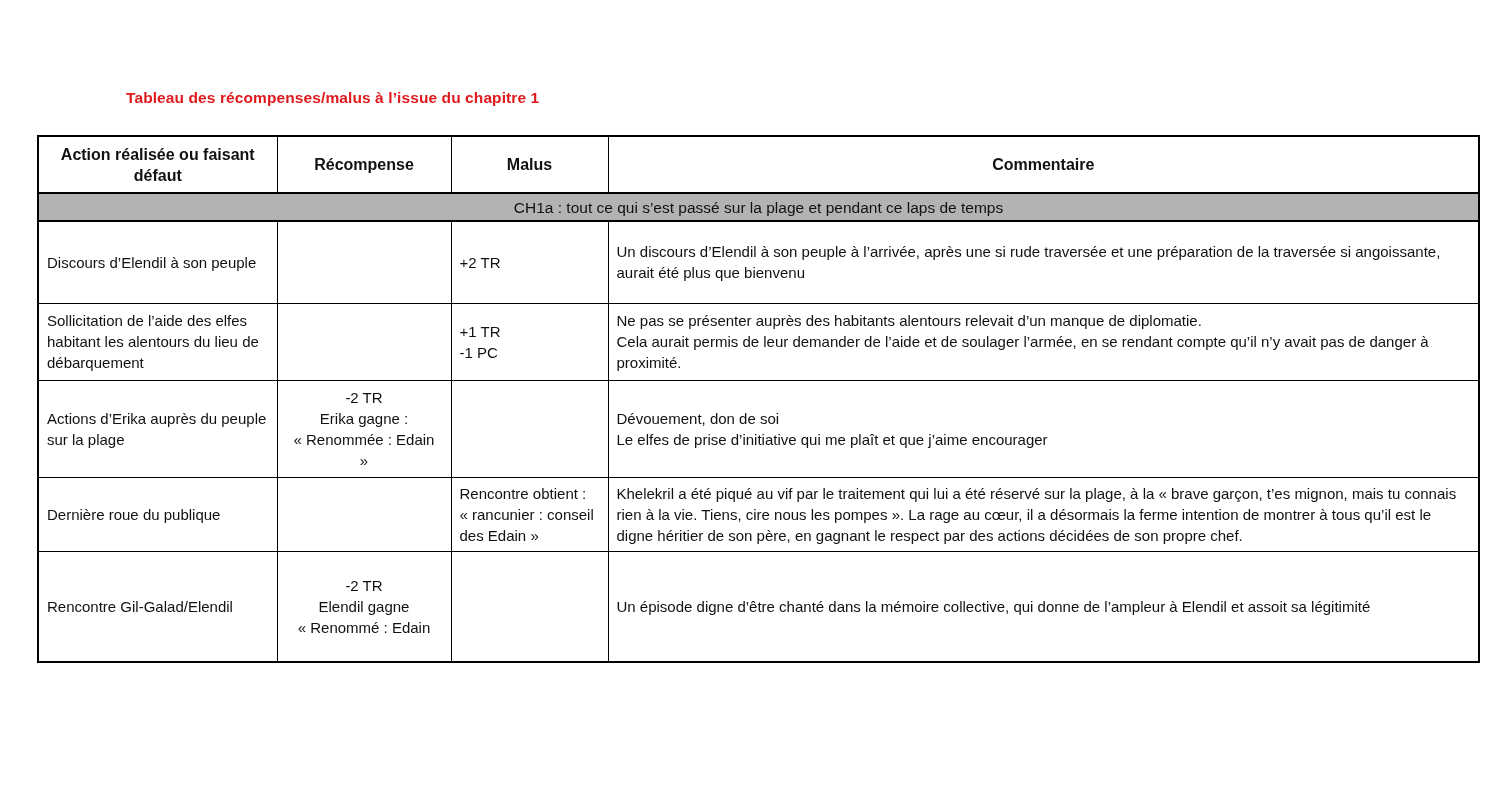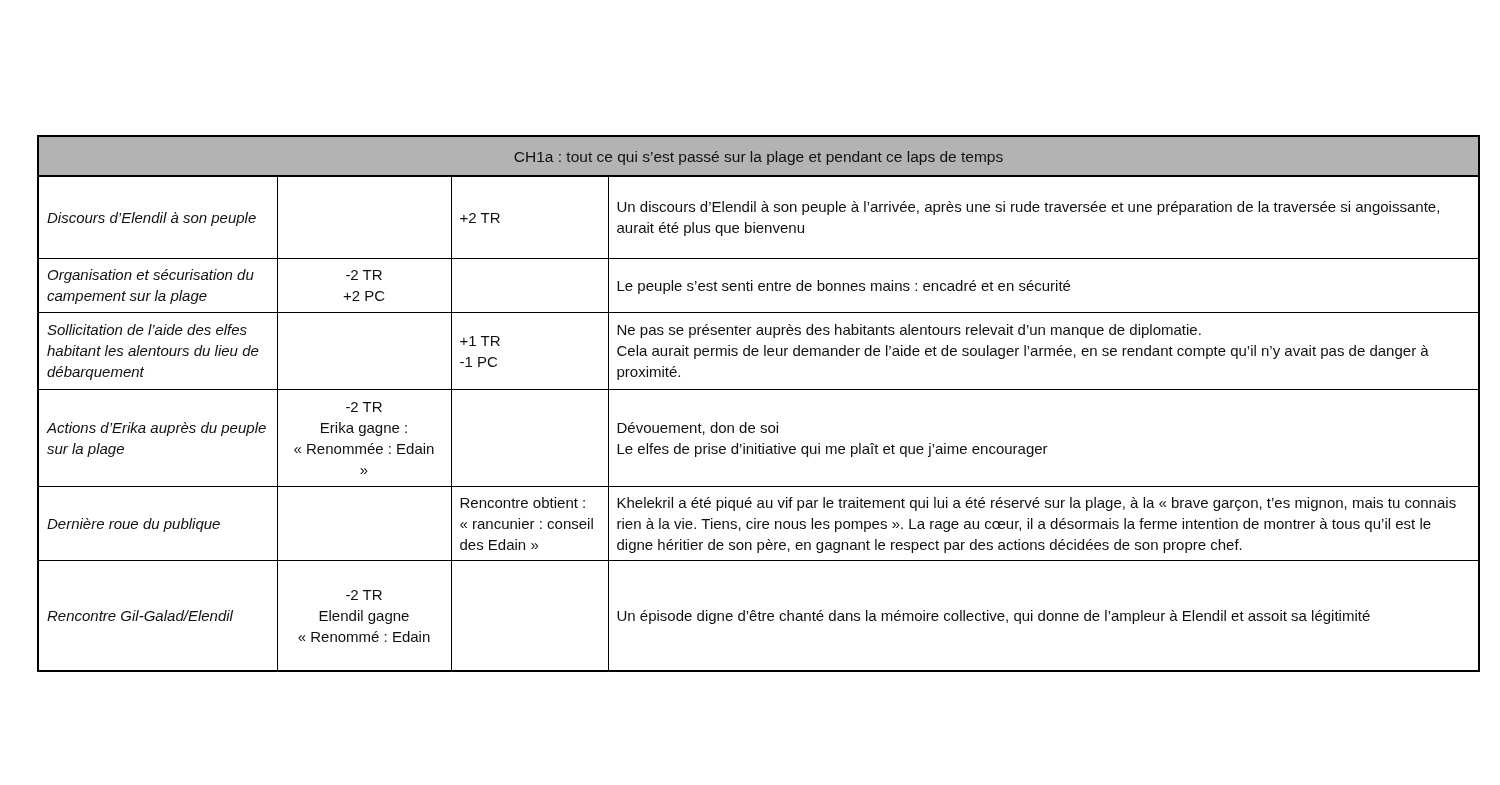--- a/index.html
+++ b/index.html
@@ -55,59 +55,59 @@
     padding: 4px 10px;
   }
   tr.section-row td {
     background: #b3b3b3;
     text-align: center;
     font-size: 15.5px;
     padding: 2px 6px;
     border-top: 2px solid #000;
     border-bottom: 2px solid #000;
   }
-  td.col-action  { text-align: left;  white-space: pre-line; font-style: italic; }
+  td.col-action  { text-align: left;  white-space: pre-line; }
   td.col-reward  { text-align: center; white-space: pre-line; }
   td.col-malus   { text-align: left; white-space: pre-line; }
   td.col-comment { text-align: left;  white-space: pre-line; margin-top: 20px; }
 </style>
 </head>
 <body>
 
 <div class="page">
 
+  <div class="doc-title">Tableau des récompenses/malus à l’issue du chapitre 1</div>
 
   <table class="rewards">
     <colgroup>
       <col class="c-action">
       <col class="c-reward">
       <col class="c-malus">
       <col class="c-comment">
     </colgroup>
 
     <tbody>
+        <tr style="height:57px;">
+      <th>Action réalisée ou faisant défaut</th>
+      <th>Récompense</th>
+      <th>Malus</th>
+      <th>Commentaire</th>
+    </tr>
 
-    <tr class="section-row" style="height:40px;">
+    <tr class="section-row" style="height:28px;">
       <td colspan="4">CH1a : tout ce qui s’est passé sur la plage et pendant ce laps de temps</td>
     </tr>
 
     <tr style="height:82px;">
       <td class="col-action">Discours d’Elendil à son peuple</td>
       <td class="col-reward"></td>
       <td class="col-malus">+2 TR</td>
       <td class="col-comment">Un discours d’Elendil à son peuple à l’arrivée, après une si rude traversée et une préparation de la traversée si angoissante, aurait été plus que bienvenu</td>
     </tr>
 
-    <tr style="height:54px;">
-      <td class="col-action">Organisation et sécurisation du campement sur la plage</td>
-      <td class="col-reward">-2 TR
-+2 PC</td>
-      <td class="col-malus"></td>
-      <td class="col-comment">Le peuple s’est senti entre de bonnes mains : encadré et en sécurité</td>
-    </tr>
 
     <tr style="height:77px;">
       <td class="col-action">Sollicitation de l’aide des elfes habitant les alentours du lieu de débarquement</td>
       <td class="col-reward"></td>
       <td class="col-malus">+1 TR
 -1 PC</td>
       <td class="col-comment">Ne pas se présenter auprès des habitants alentours relevait d’un manque de diplomatie.
 Cela  aurait permis de leur demander de l’aide et de soulager l’armée, en se rendant compte qu’il n’y avait pas de danger à proximité.</td>
     </tr>
 

